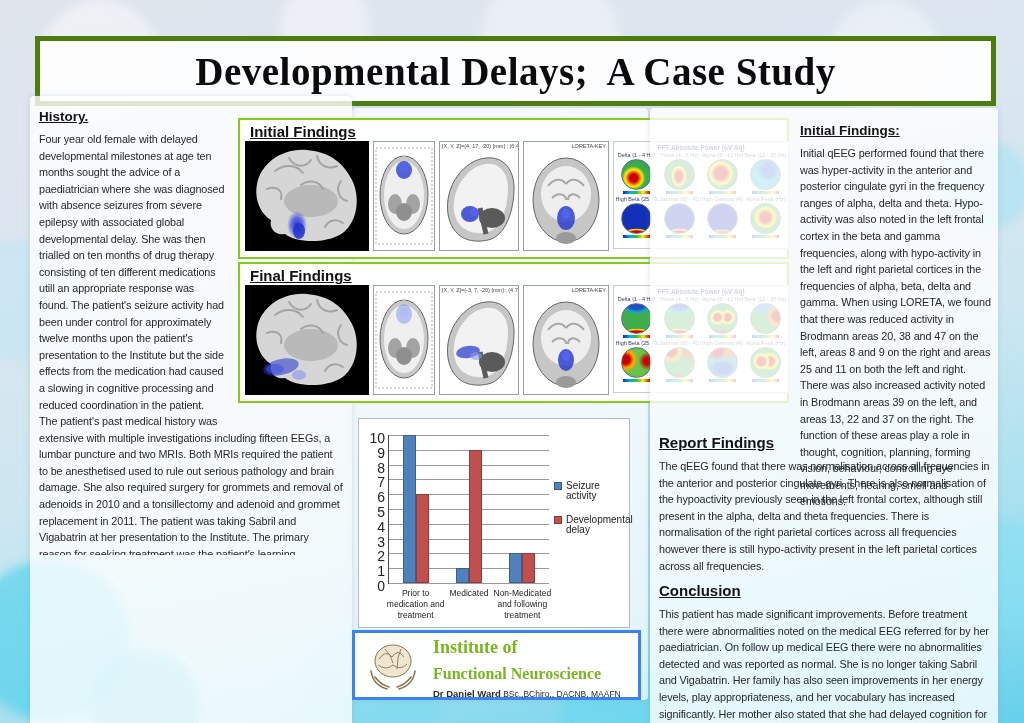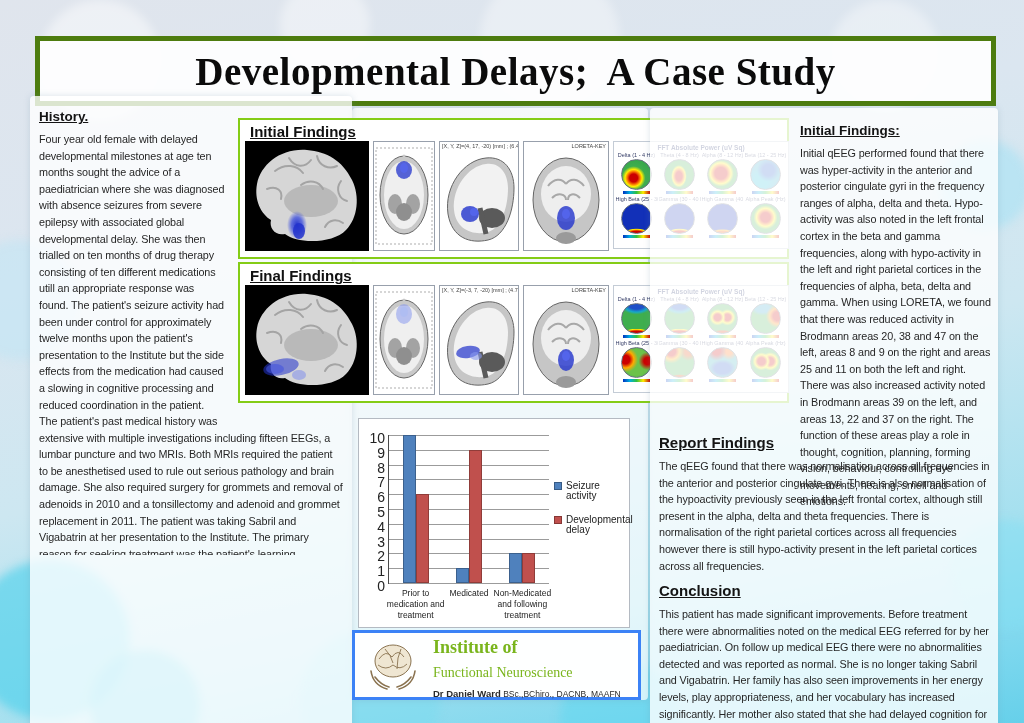--- a/index.html
+++ b/index.html
@@ -67,21 +67,21 @@
   .ytick{position:absolute;left:-22px;width:18px;text-align:right;font-size:14px;color:#222;}
   .bar{position:absolute;width:13px;border:1px solid rgba(0,0,0,.25);box-sizing:border-box;}
   .xlabel{position:absolute;top:153px;font-size:8.5px;color:#222;text-align:center;white-space:pre-line;line-height:11px;}
   #chart-legend{position:absolute;left:195px;top:62px;width:74px;}
   .legend-item{display:flex;align-items:flex-start;gap:4px;margin-bottom:14px;font-size:10px;color:#222;line-height:10px;}
   .swatch{flex:none;width:8px;height:8px;margin-top:1px;border:1px solid rgba(0,0,0,.3);box-sizing:border-box;}
   
   .logo-box{position:absolute;left:352px;top:630px;width:289px;height:70px;background:rgba(255,255,255,.96);border:3px solid #3b82f6;box-sizing:border-box;}
   .logo-icon{position:absolute;left:10px;top:4px;}
   .logo-line1{position:absolute;left:78px;top:4px;font-family:"Liberation Serif",serif;font-weight:bold;font-size:18px;color:#7ab51d;}
-  .logo-line2{position:absolute;left:78px;top:32px;font-family:"Liberation Serif",serif;font-weight:normal;font-size:14px;color:#7ab51d;}
+  .logo-line2{position:absolute;left:78px;top:32px;font-family:"Liberation Serif",serif;font-weight:bold;font-size:16px;color:#7ab51d;}
   .logo-doc{position:absolute;left:78px;top:55px;font-size:8.5px;color:#2a2a2a;}
   .logo-doc b{font-size:9.5px;}
   
   .right-panel{left:650px;top:108px;width:348px;height:636px;}
   .rf-initial{position:absolute;left:150px;top:15px;width:192px;}
   .rf-report{position:absolute;left:9px;top:326px;width:334px;}
   .rf-report .body-text{width:334px;}
   .rf-conclusion{position:absolute;left:9px;top:452px;width:334px;}
   .mid-backing{left:352px;top:108px;width:296px;height:592px;background:rgba(255,255,255,.70);}
 </style>

